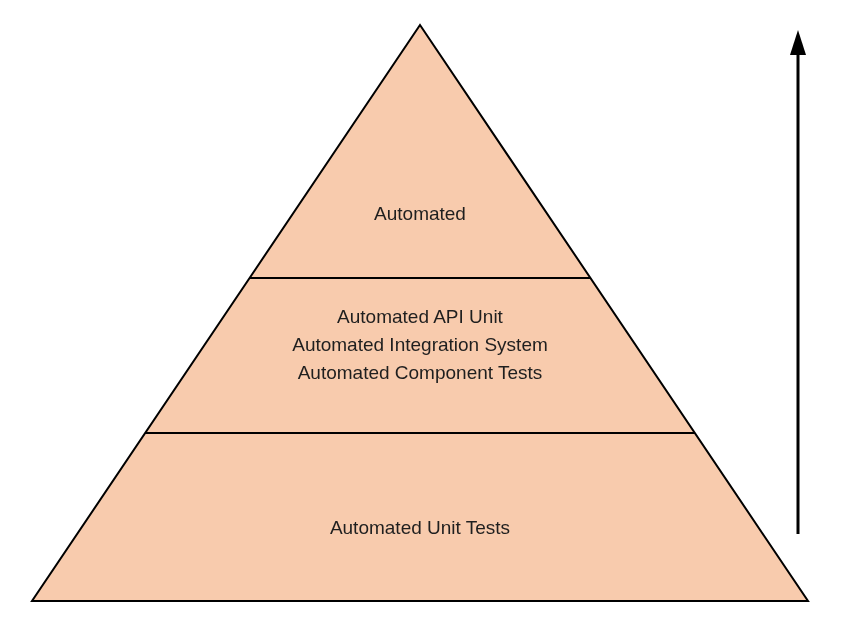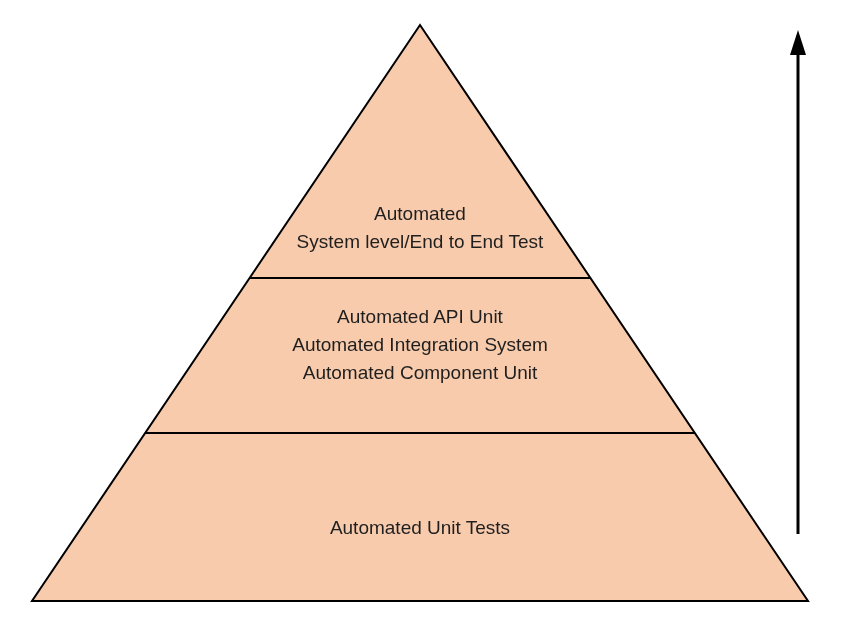--- a/index.html
+++ b/index.html
@@ -69,26 +69,25 @@
     <line class="divider-line" x1="145" y1="433" x2="695" y2="433"></line>
 
     <g>
       <line class="arrow-shaft" x1="798" y1="534" x2="798" y2="50"></line>
       <polygon class="arrow-head" points="798,30 790,55 806,55"></polygon>
     </g>
   </svg>
 
   <div class="tier-label tier-label-top">
     <div>Automated</div>
-    <div>System level/End to End Test</div>
   </div>
 
   <div class="tier-label tier-label-middle">
     <div>Automated API Unit</div>
     <div>Automated Integration System</div>
-    <div>Automated Component Unit</div>
+    <div>Automated Component Tests</div>
   </div>
 
   <div class="tier-label tier-label-bottom">
     <div>Automated Unit Tests</div>
   </div>
 
 </div>
 
 </body></html>

